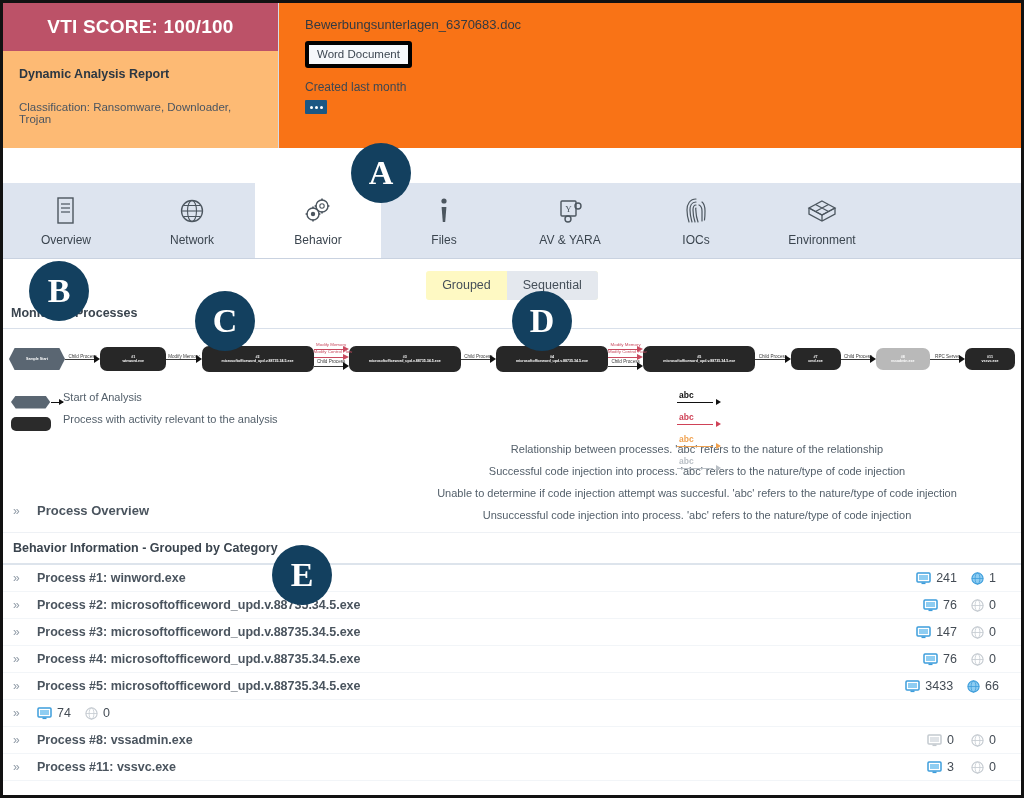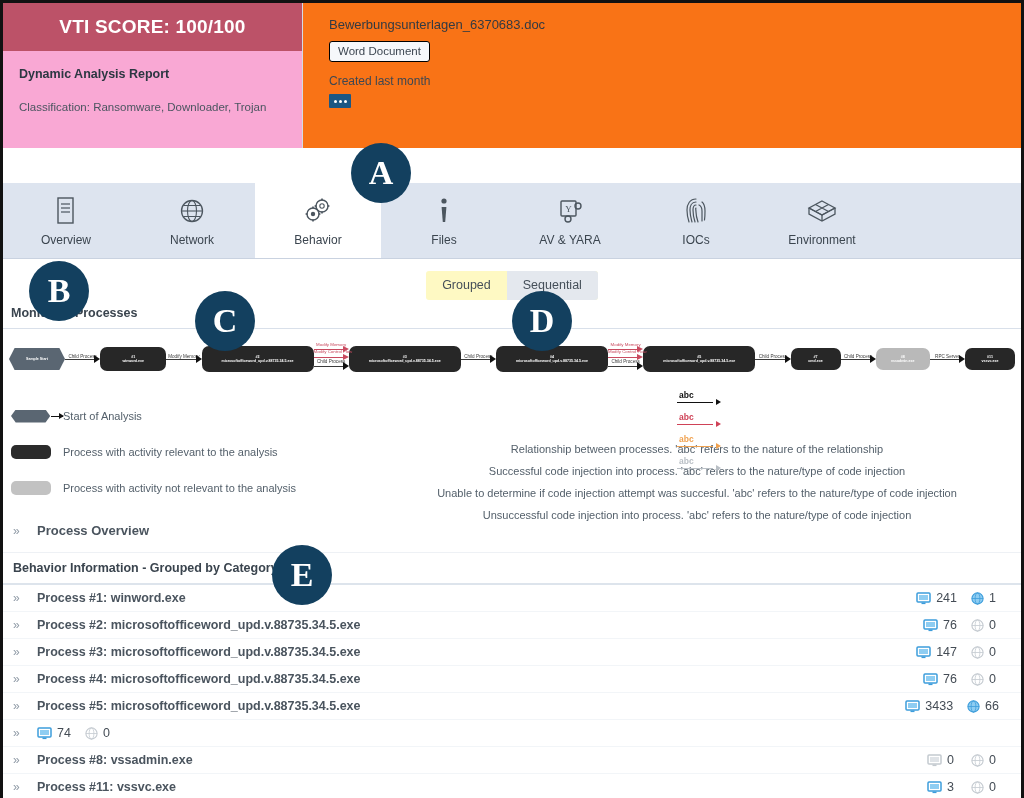--- a/index.html
+++ b/index.html
@@ -16,43 +16,43 @@
     background: #ffffff;
     border-left: 3px solid #111111;
     border-right: 3px solid #111111;
     border-top: 3px solid #111111;
     border-bottom: 3px solid #111111;
   }
 
   
   .top-wrap { display: flex; height: 145px; background: #ffffff; }
   .vti-panel {
-    width: 300px;
-    background: #f9a8d4;
+    width: 276px;
+    background: #fdba74;
     border-right: 1px solid #d5dbe6;
     display: flex; flex-direction: column;
   }
   .vti-score {
     height: 48px;
     background: #bc5268;
     color: #ffffff;
     display: flex; align-items: center; justify-content: center;
     font-size: 19px; font-weight: bold;
     letter-spacing: .2px;
   }
   .vti-body { padding: 16px 16px 0 16px; }
   .vti-title { font-size: 12.5px; font-weight: bold; color: #2c3742; margin-bottom: 20px; }
   .vti-class { font-size: 11.5px; color: #4b5560; }
 
   .file-panel { flex: 1; background: #f97316; padding: 14px 0 0 26px; }
   .file-name { font-size: 13px; color: #333a42; margin-bottom: 9px; }
   .badge-word {
     display: inline-block;
     font-size: 11.5px; color: #3d4752;
-    border: 1px solid #000000; border-radius: 3px;
+    border: 4px solid #000000; border-radius: 3px;
     background: #f6f8fb;
     padding: 3px 8px 4px 8px;
   }
   .file-created { font-size: 12px; color: #3d4752; margin-top: 12px; }
   .dots-badge {
     margin-top: 6px;
     width: 22px; height: 14px;
     background: #1b5783;
     border-radius: 1px;
     display: flex; align-items: center; justify-content: center; gap: 2px;
@@ -169,21 +169,21 @@
   }
   .conn.inject .l1, .conn.inject .l2 { position:absolute; left:0;right:0;text-align:center;font-size:4.4px;color:#c94a5f;white-space:nowrap; }
   .conn.inject .l1 { top: 8%; }
   .conn.inject .l2 { top: 26%; }
   .conn.inject .l3 { position:absolute; left:0;right:0;text-align:center;font-size:4.6px;color:#3a3a3a;white-space:nowrap; top: 50%; }
 
   
   .legend { display: flex; padding: 6px 0 10px 0; }
   .legend-left { width: 370px; padding-left: 8px; }
   .legend-right { flex: 1; }
-  .lrow { display: flex; align-items: center; height: 22px; margin-top: 14px; }
+  .lrow { display: flex; height: 22px; }
   .lswatch { width: 52px; flex: 0 0 52px; display: flex; align-items: center; }
   .ltext { font-size: 11px; color: #54606b; }
   .sw-hex {
     width: 40px; height: 13px; background: #5a6672;
     clip-path: polygon(12% 0, 88% 0, 100% 50%, 88% 100%, 12% 100%, 0 50%);
   }
   .sw-arrow { width: 12px; height: 1px; background: #111; position: relative; margin-left: 1px; }
   .sw-arrow:after {
     content: ""; position: absolute; right: -1px; top: -3px;
     border-top: 3.5px solid transparent; border-bottom: 3.5px solid transparent; border-left: 5px solid #111;
@@ -505,26 +505,20 @@
               <span class="sw-arrow"></span>
             </span>
           <span class="ltext">Start of Analysis</span>
         </div>
         <div class="lrow">
           <span class="lswatch">
               <span class="sw-pill dark"></span>
             </span>
           <span class="ltext">Process with activity relevant to the analysis</span>
         </div>
-        <div class="lrow">
-          <span class="lswatch">
-              <span class="sw-pill gray"></span>
-            </span>
-          <span class="ltext">Process with activity not relevant to the analysis</span>
-        </div>
       </div>
 
       <div class="legend-right">
         <div class="lrow2">
           <span class="abc-wrap">
             <span class="abc-lbl" style="color:#111111">abc</span>
             <span class="abc-line" style="background:#111111"></span>
             <span class="abc-head" style="border-left:5px solid #111111"></span>
           </span>
           <span class="ltext">Relationship between processes. 'abc' refers to the nature of the relationship</span>

